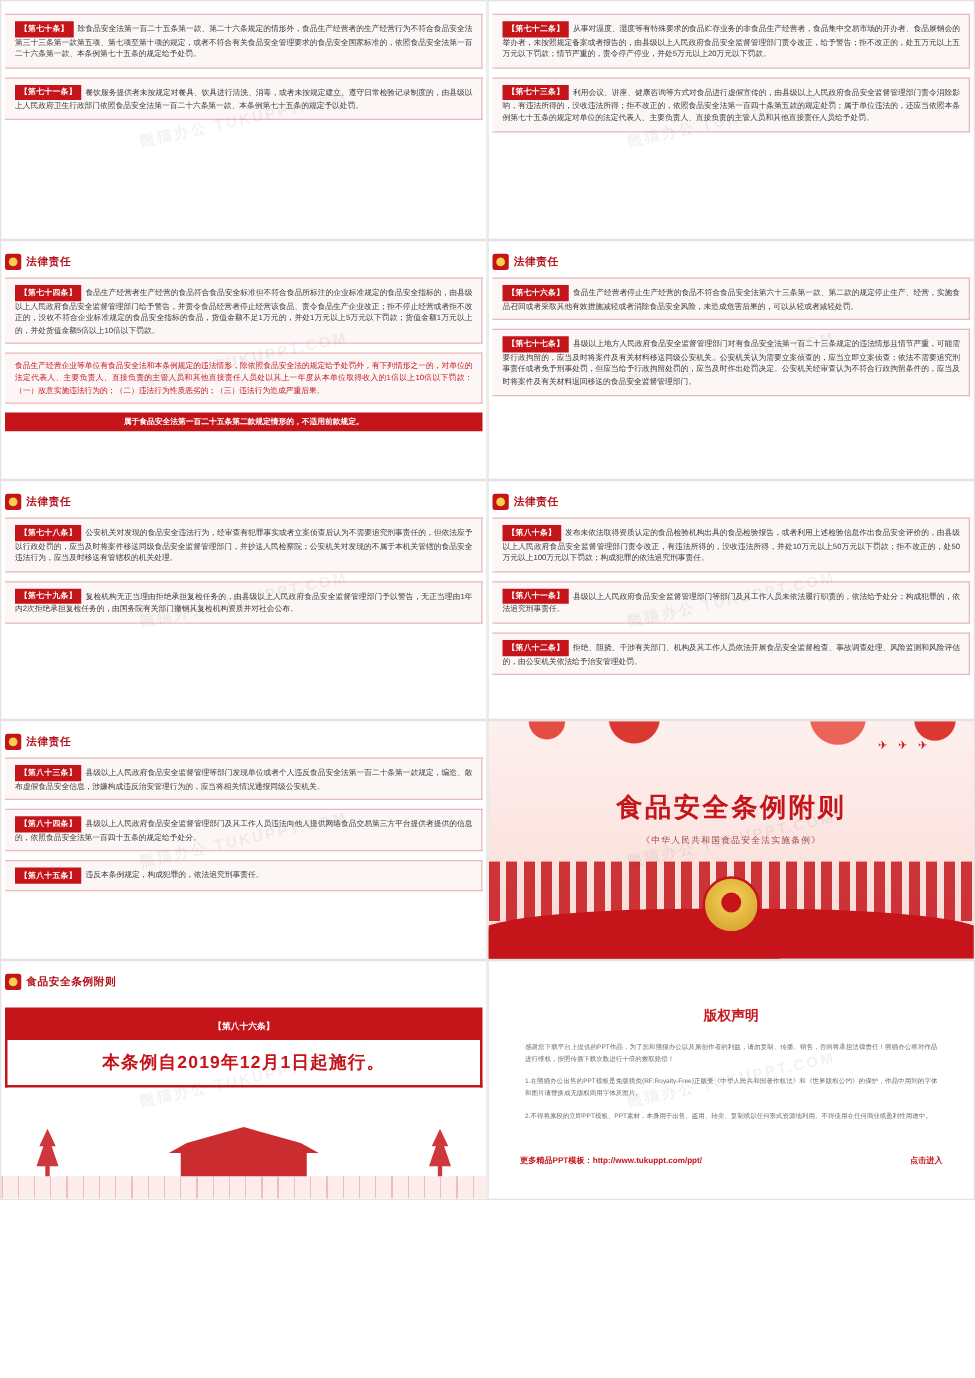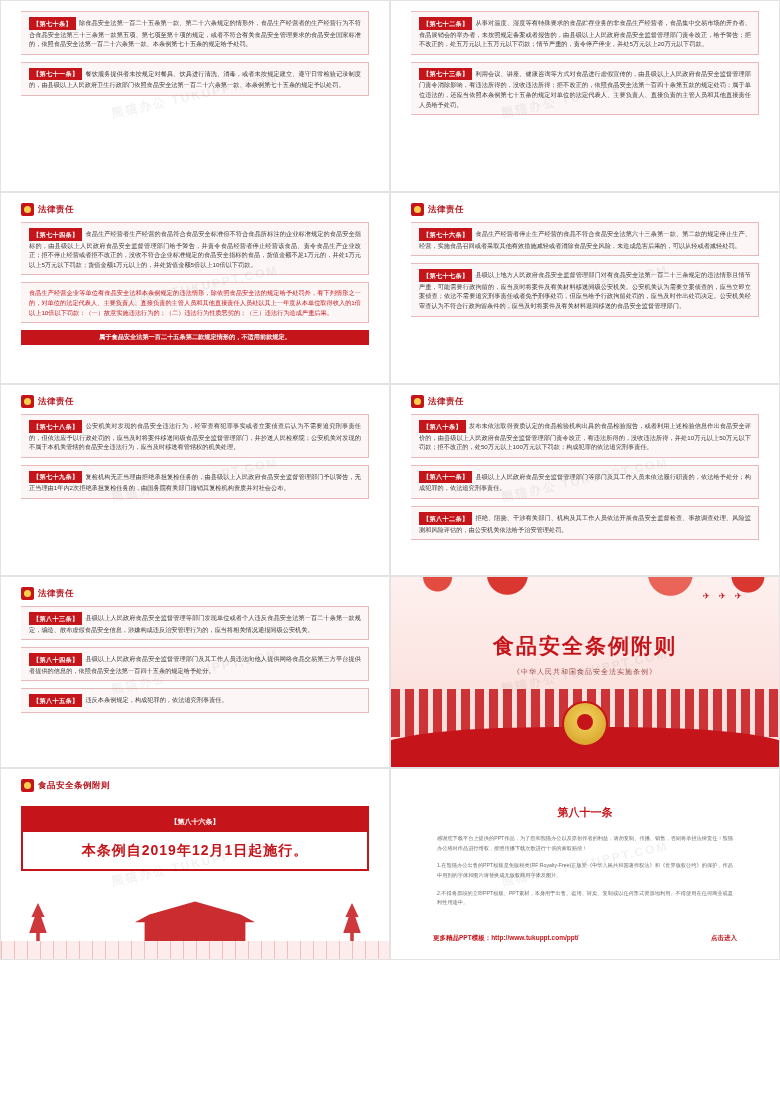--- a/index.html
+++ b/index.html
@@ -1,19 +1,19 @@
 <!DOCTYPE html>
 <html><head>
 <meta charset="utf-8">
 <style>
   html,body{margin:0;padding:0;background:#ffffff;}
   body{width:780px;height:1102px;font-family:"Liberation Sans","DejaVu Sans",sans-serif;color:#222;}
   .deck{display:grid;grid-template-columns:390px 390px;grid-template-rows:repeat(5,192px) ;width:780px;}
   .slide{position:relative;box-sizing:border-box;border:1px solid #e3e3e3;background:#fff;overflow:hidden;}
-  .slide-inner{position:absolute;inset:0;padding:10px 20px;box-sizing:border-box;}
+  .slide-inner{position:absolute;inset:0;padding:10px 3px;box-sizing:border-box;}
 
   
   .hdr{display:flex;align-items:center;gap:4px;margin-bottom:6px;}
   .emblem{width:13px;height:13px;border-radius:2px;background:#c5151a;position:relative;flex:none;}
   .emblem:after{content:"";position:absolute;left:3px;top:3px;width:7px;height:7px;border-radius:50%;background:#f7d14a;}
   .hdr-title{font-size:8.5px;font-weight:bold;color:#b3121a;letter-spacing:.5px;}
 
   
   .art{margin-bottom:7px;position:relative;}
   .art-body{border:1px solid #e8b9ba;border-left:none;background:#fdf6f6;padding:5px 7px 5px 8px;font-size:6.2px;line-height:1.55;color:#3a3a3a;text-align:justify;}
@@ -240,21 +240,21 @@
       <div class="tree" style="left:26px;"></div>
       <div class="tree" style="right:26px;"></div>
       <div class="gate"></div>
       <div class="ground"></div>
     </div>
     <div class="wm">熊猫办公 TUKUPPT.COM</div>
   </div>
 
   <div class="slide">
     <div class="slide-inner">
-      <div class="cp-title">第八十一条</div>
+      <div class="cp-title">版权声明</div>
       <div class="cp-para">感谢您下载平台上提供的PPT作品，为了您和熊猫办公以及原创作者的利益，请勿复制、传播、销售，否则将承担法律责任！熊猫办公将对作品进行维权，按照传播下载次数进行十倍的索取赔偿！</div>
       <div class="cp-para">1.在熊猫办公出售的PPT模板是免版税类(RF:Royalty-Free)正版受《中华人民共和国著作权法》和《世界版权公约》的保护，作品中用到的字体和图片请替换成无版权商用字体及图片。</div>
       <div class="cp-para">2.不得将原段的立即PPT模板、PPT素材，本身用于出售、盗用、转卖、复制或以任何形式资源地利用。不得使用在任何商业或盈利性用途中。</div>
       <div class="cp-foot">
         <span class="cp-link">更多精品PPT模板：http://www.tukuppt.com/ppt/</span>
         <span class="cp-enter">点击进入</span>
       </div>
     </div>
     <div class="wm">熊猫办公 TUKUPPT.COM</div>
   </div>

